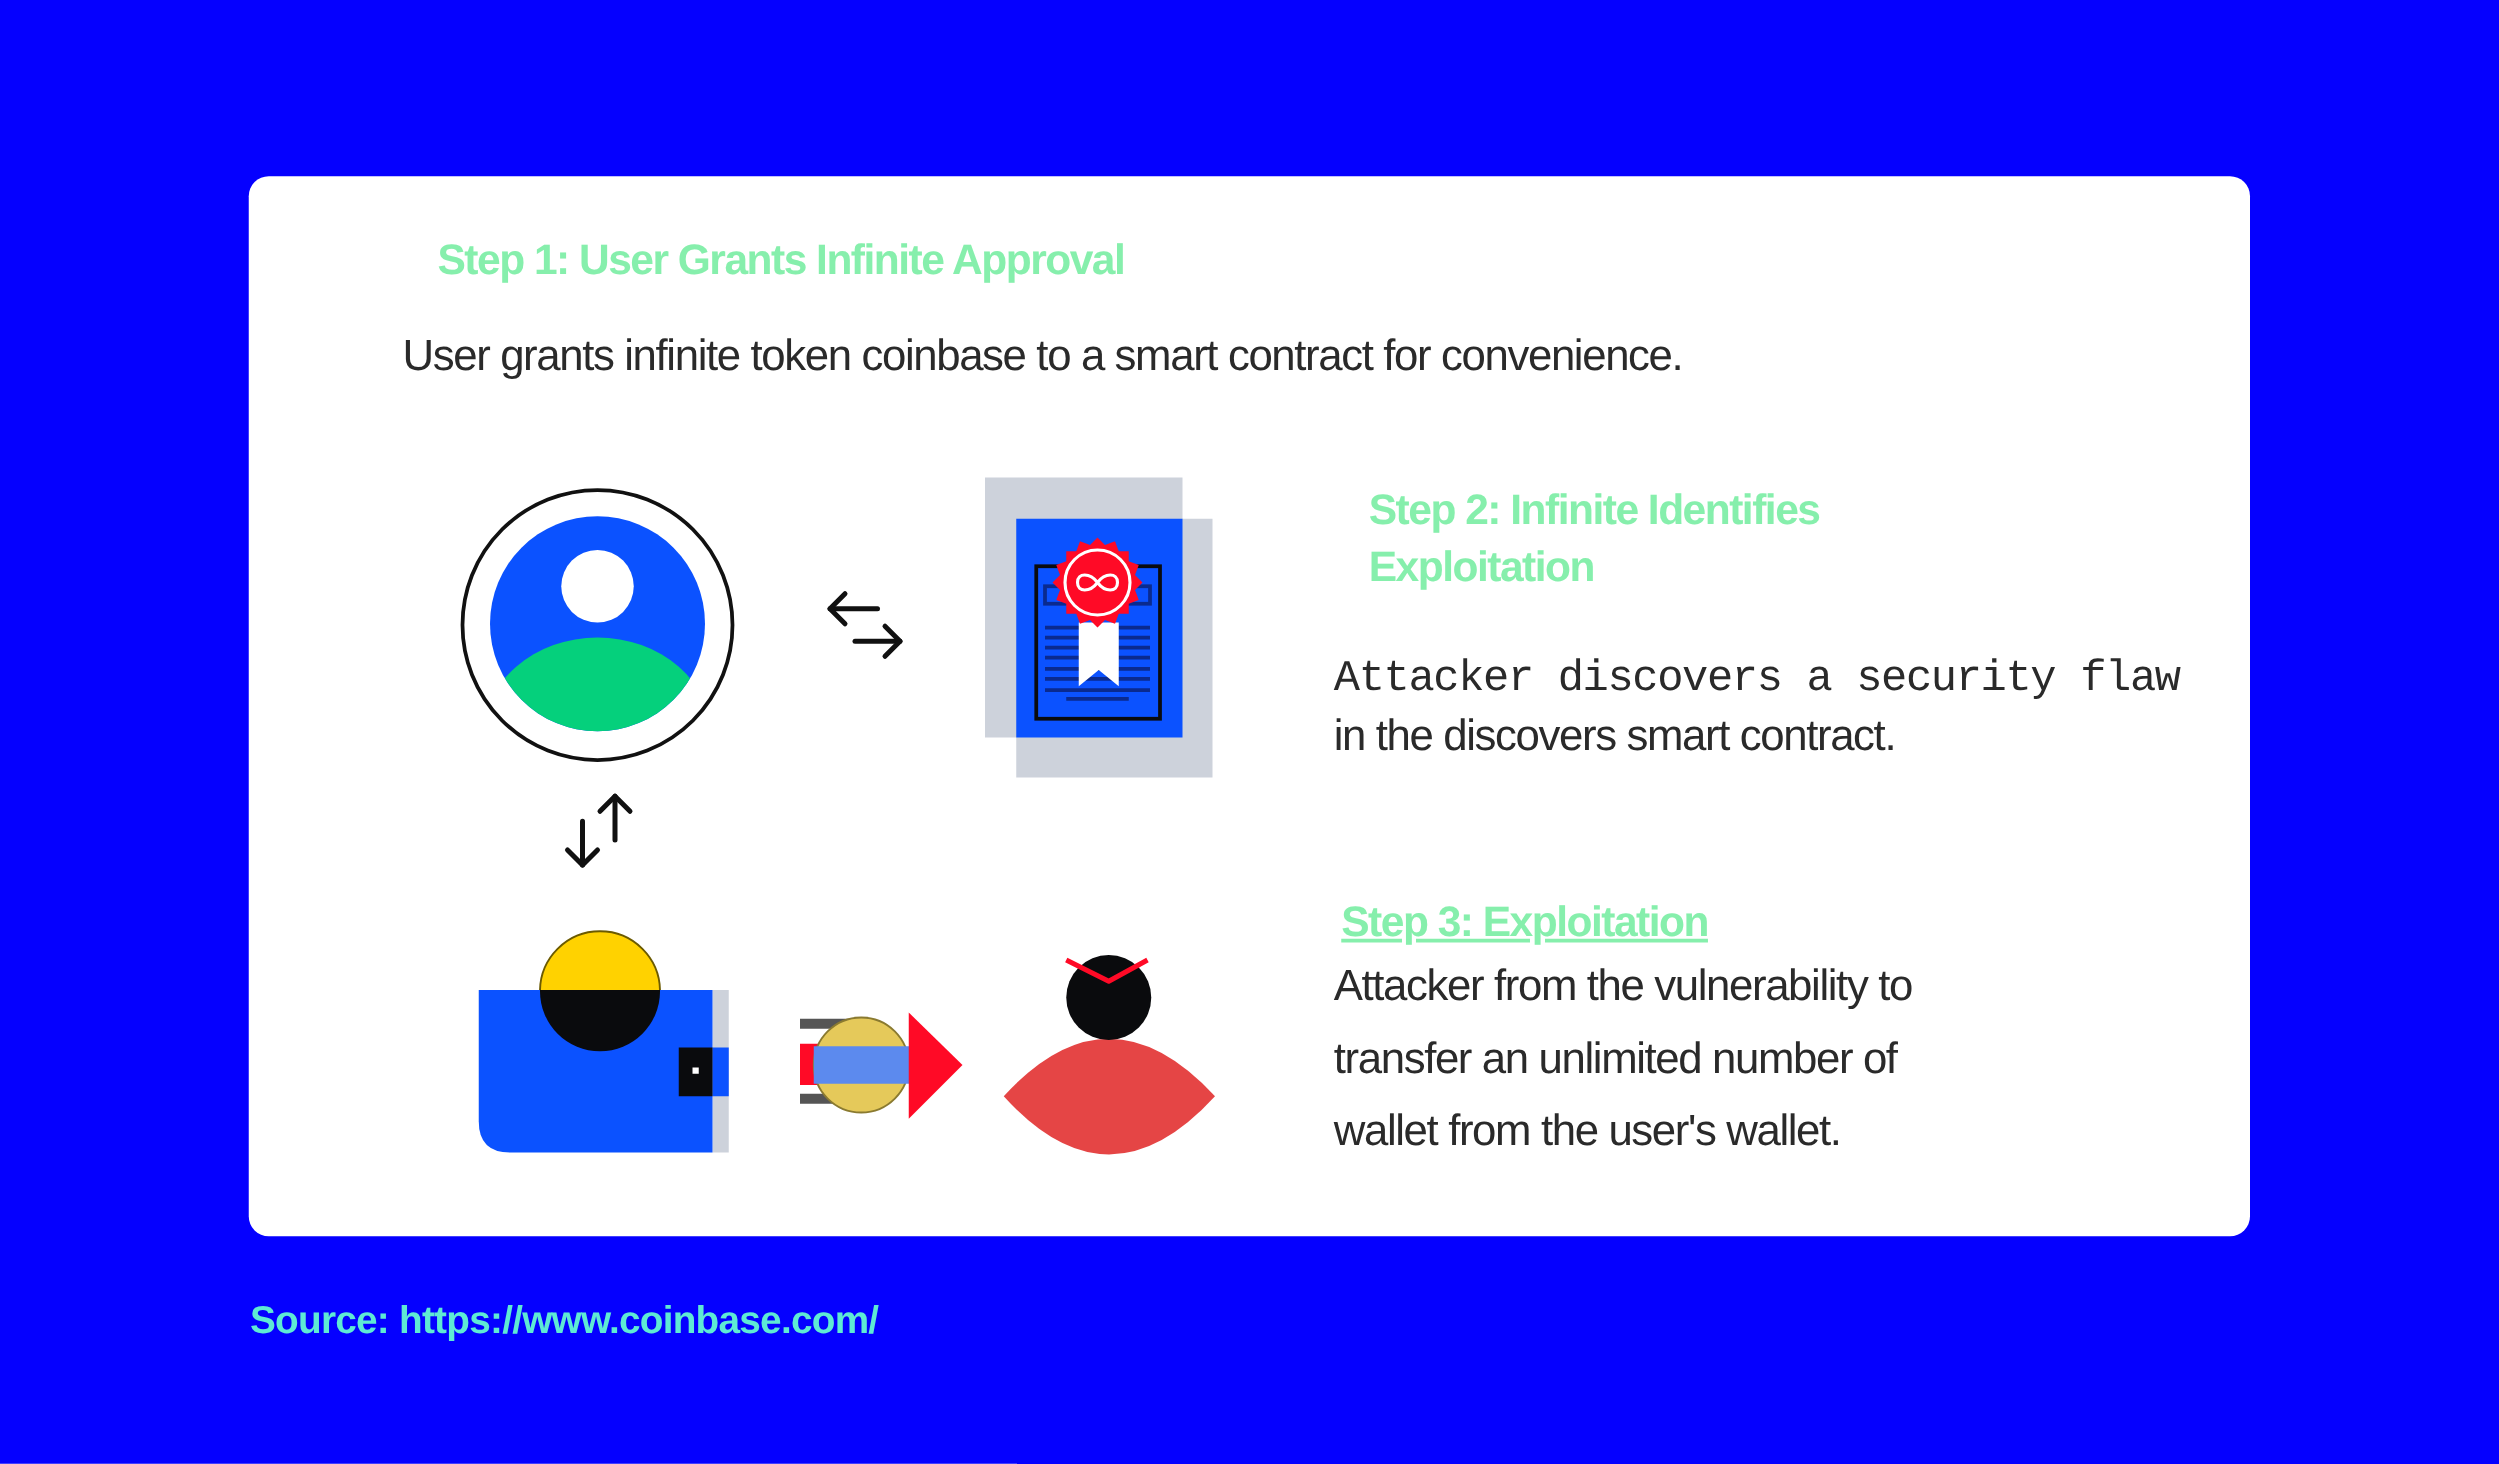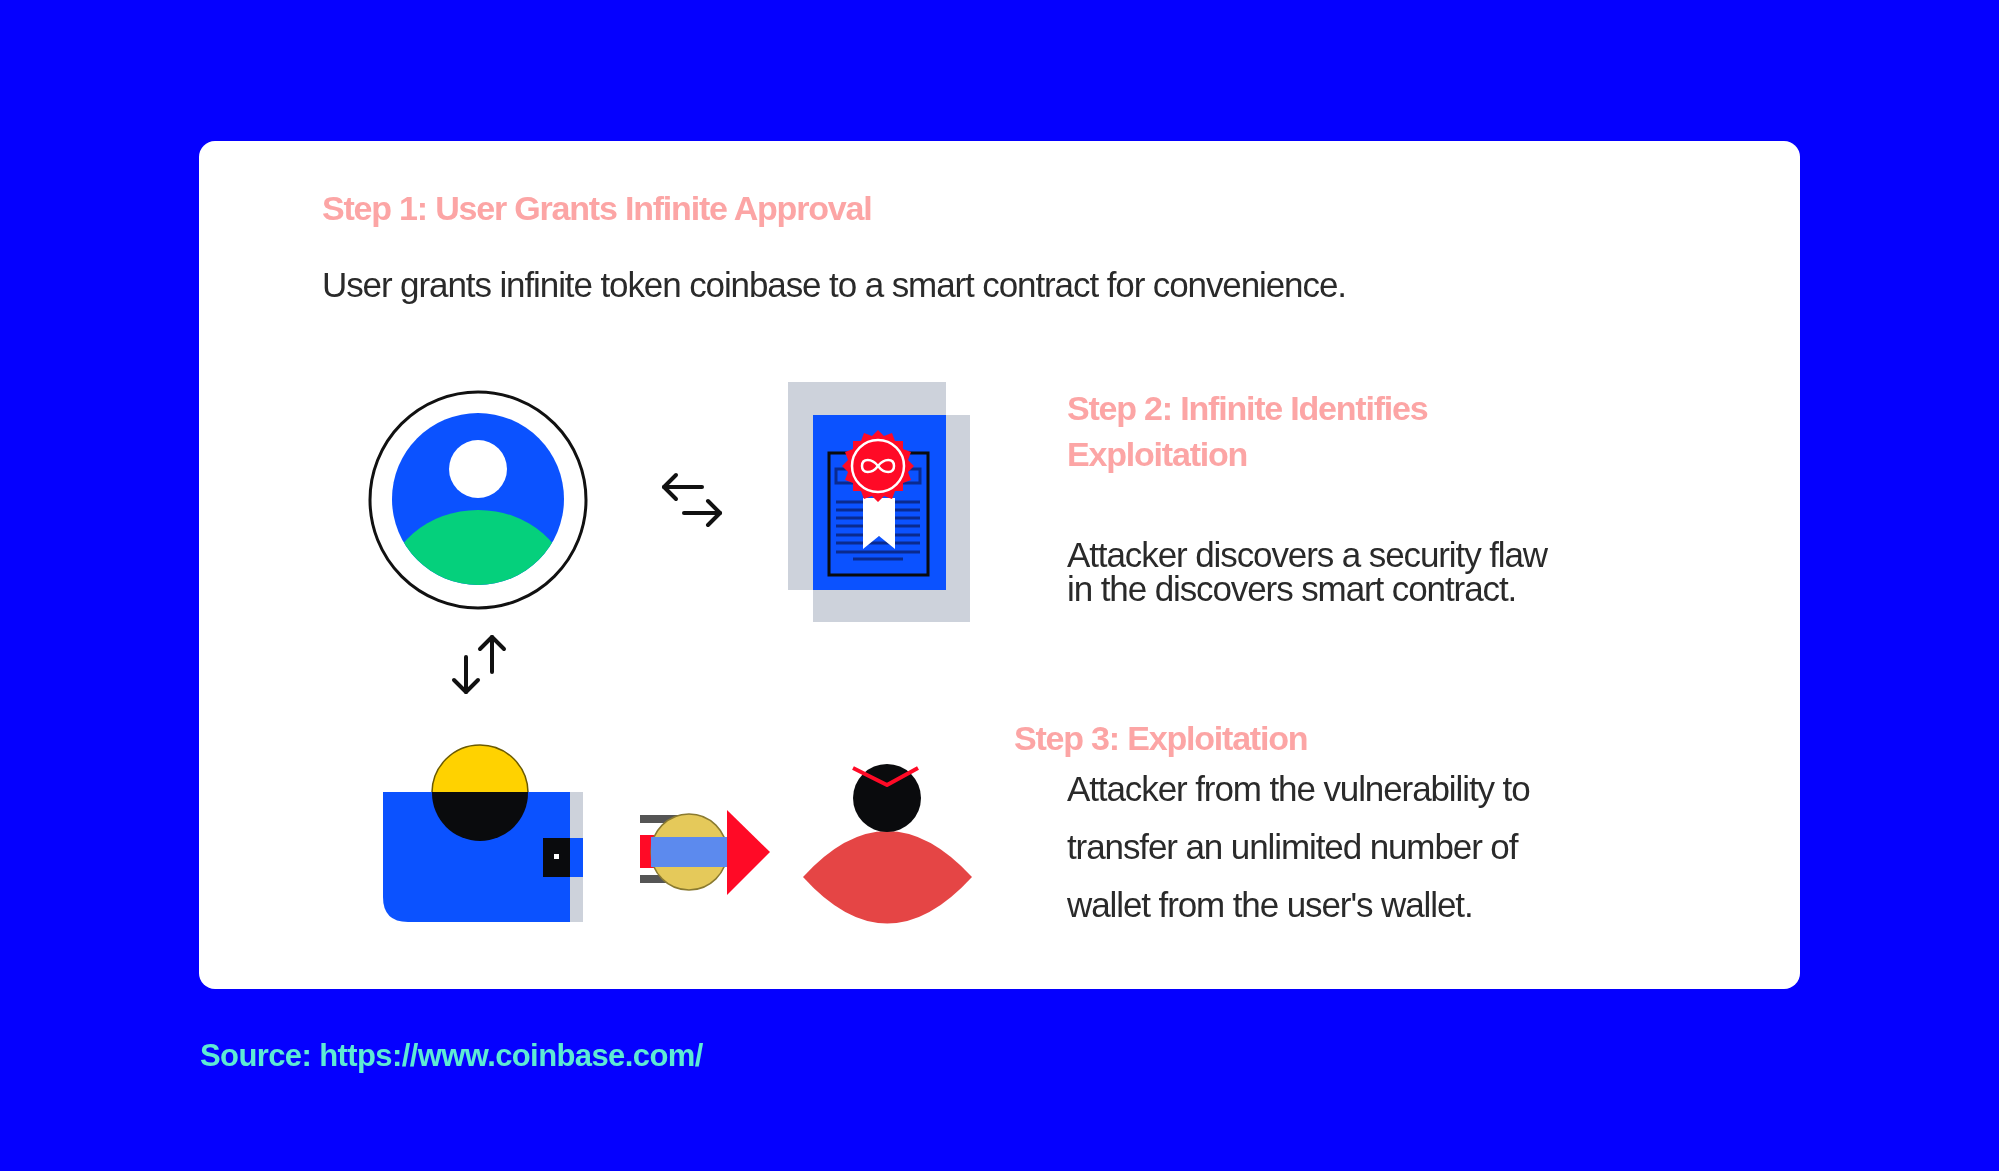--- a/index.html
+++ b/index.html
@@ -9,22 +9,22 @@
       position: relative; overflow: hidden;
       font-family: "Liberation Sans", "DejaVu Sans", sans-serif;
     }
     .card {
       position: absolute; left: 199px; top: 141px;
       width: 1601px; height: 848px;
       background: #FFFFFF; border-radius: 16px;
     }
     .abs { position: absolute; }
     .heading {
-      color: #fca5a5; font-weight: bold; font-size: 34px;
-      letter-spacing: -1.2px; line-height: 46px; white-space: nowrap;
+      color: #86efac; font-weight: bold; font-size: 34px;
+      letter-spacing: -1.2px; line-height: 46px; white-space: nowrap; margin-left: 28px;
     }
     .body-text {
       color: #2a2a2a; font-size: 35px; letter-spacing: -1.1px;
       line-height: 58px; white-space: nowrap;
     }
     .source {
       position: absolute; left: 200px; top: 1038px;
       color: #5eead4; font-weight: bold; font-size: 31px;
       letter-spacing: -0.6px; white-space: nowrap;
     }
@@ -33,24 +33,24 @@
 </head>
 <body>
 
 <div class="card"></div>
 
 <div class="abs heading" style="left:322px; top:185px;">Step 1: User Grants Infinite Approval</div>
 <div class="abs body-text" style="left:322px; top:256px;">User grants infinite token coinbase to a smart contract for convenience.</div>
 
 <div class="abs heading" style="left:1067px; top:385px;">Step 2: Infinite Identifies</div>
 <div class="abs heading" style="left:1067px; top:431px;">Exploitation</div>
-<div class="abs body-text" style="left:1067px; top:526px;">Attacker discovers a security flaw</div>
+<div class="abs body-text" style="left:1067px; top:514px;font-family:Liberation Mono, monospace;">Attacker discovers a security flaw</div>
 <div class="abs body-text" style="left:1067px; top:560px;">in the discovers smart contract.</div>
 
-<div class="abs heading" style="left:1014px; top:715px;">Step 3: Exploitation</div>
+<div class="abs heading" style="left:1045px; top:715px;text-decoration:underline;">Step 3: Exploitation</div>
 <div class="abs body-text" style="left:1067px; top:760px;">Attacker from the vulnerability to</div>
 <div class="abs body-text" style="left:1067px; top:818px;">transfer an unlimited number of</div>
 <div class="abs body-text" style="left:1067px; top:876px;">wallet from the user's wallet.</div>
 
 <svg width="1999" height="1171" viewBox="0 0 1999 1171">
   <defs>
     <clipPath id="blueClip">
         <circle cx="478" cy="499" r="86"></circle>
       </clipPath>
     <clipPath id="coinBottom">

